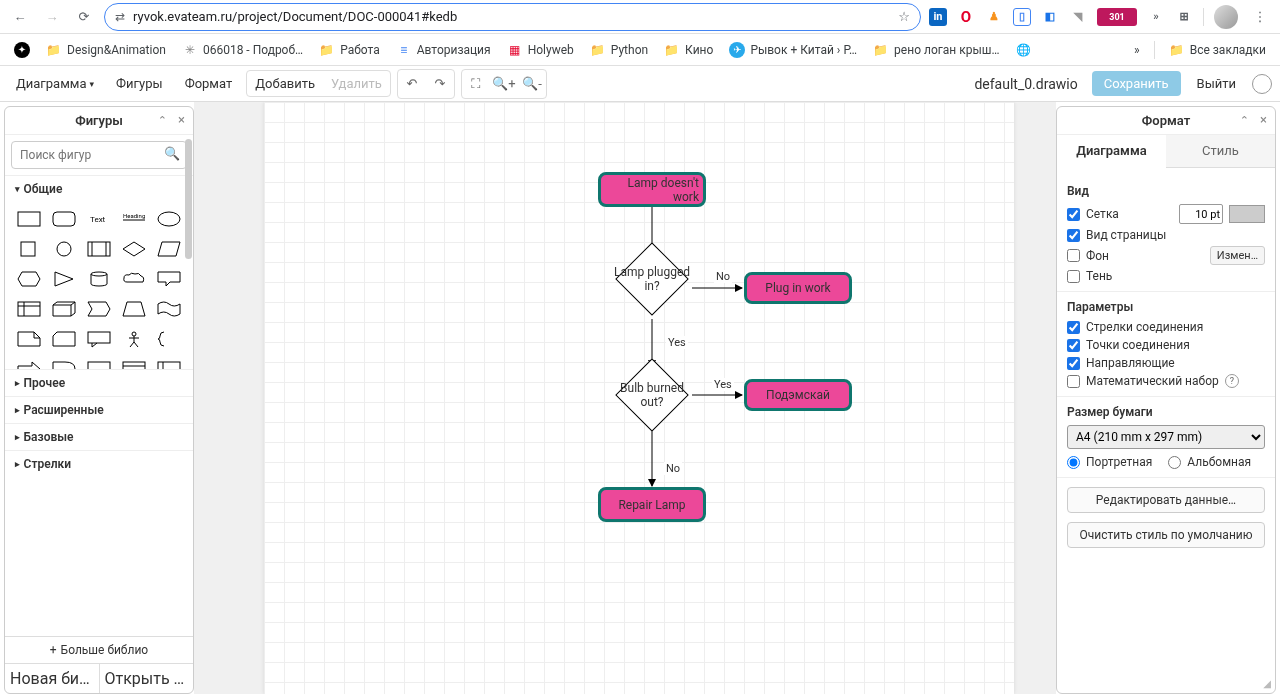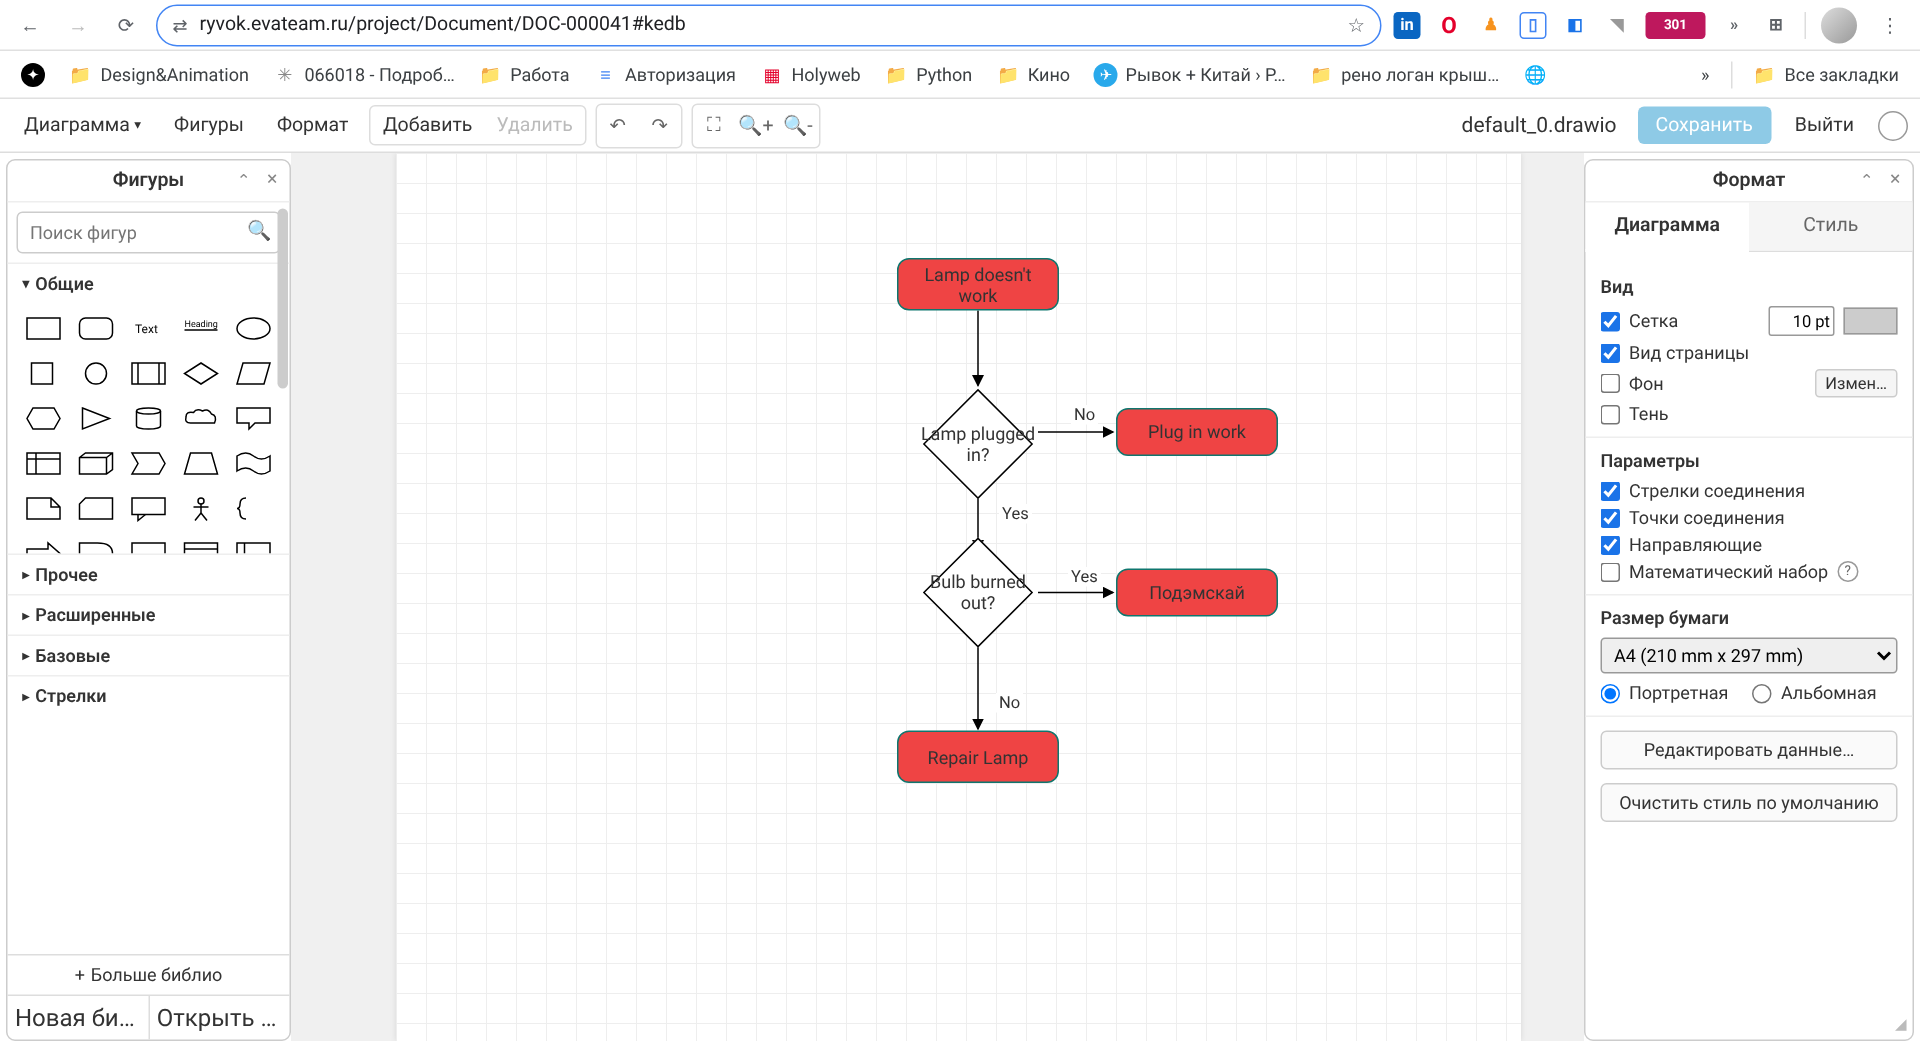--- a/index.html
+++ b/index.html
@@ -53,21 +53,21 @@
 .lib-btns { display: flex; border-top: 1px solid #ddd; }
 .lib-btn { flex: 1; padding: 5px; font-size: 16px; text-align: center; cursor: pointer; border-right: 1px solid #ddd; overflow:hidden; text-overflow:ellipsis; white-space:nowrap;}
 .lib-btn:last-child { border-right: none; }
 .scrollbar-v { position: absolute; right: 1px; top: 32px; width: 7px; height: 120px; background: #ccc; border-radius: 4px; }
 
 
 .canvas-wrap { flex: 1; background: #f0f0f0; position: relative; overflow: hidden; }
 .page { position: absolute; left: 70px; top: 0; width: 750px; height: 100%; background: #fff; box-shadow: 0 0 4px rgba(0,0,0,0.1); }
 .grid { position: absolute; inset: 0; background-image: linear-gradient(#eee 1px, transparent 1px), linear-gradient(90deg, #eee 1px, transparent 1px); background-size: 20px 20px; }
 .diagram { position: absolute; inset: 0; }
-.node { position: absolute; border: 1px solid #0f766e; background: #ef4444; display: flex; align-items: center; justify-content: center; text-align: center; font-size: 12px; padding: 4px; }
+.node { position: absolute; border: 3px solid #0f766e; background: #ec4899; display: flex; align-items: center; justify-content: center; text-align: right; font-size: 12px; padding: 4px; }
 .rect { border-radius: 8px; }
 .diamond-wrap { position: absolute; }
 .diamond { position: absolute; inset: 0; border: 1px solid #000; background: #fff; transform: rotate(45deg); }
 .diamond-label { position: absolute; inset: 0; display: flex; align-items: center; justify-content: center; text-align: center; font-size: 12px; }
 .edge-label { position: absolute; font-size: 11px; background: #fff; padding: 0 2px; }
 
 
 .right-panel { width: 220px; border: 1px solid #ccc; border-radius: 6px; margin: 4px 4px 0 0; background: #fff; display: flex; flex-direction: column; }
 .tabs { display: flex; border-bottom: 1px solid #ddd; }
 .tab { flex: 1; padding: 8px; text-align: center; cursor: pointer; font-size: 13px; }
@@ -413,21 +413,21 @@
               <path d="M0,0 L8,4 L0,8 Z" fill="#000"></path>
             </marker>
           </defs>
         <line x1="388" y1="105" x2="388" y2="155" stroke="#000" marker-end="url(#ah)"></line>
         <line x1="428" y1="186" x2="478" y2="186" stroke="#000" marker-end="url(#ah)"></line>
         <line x1="388" y1="217" x2="388" y2="265" stroke="#000" marker-end="url(#ah)"></line>
         <line x1="428" y1="293" x2="478" y2="293" stroke="#000" marker-end="url(#ah)"></line>
         <line x1="388" y1="323" x2="388" y2="384" stroke="#000" marker-end="url(#ah)"></line>
       </svg>
       <div class="node rect" style="left:334px;top:70px;width:108px;height:35px;">Lamp doesn't work</div>
-      <div class="diamond-wrap" style="left:348px;top:163px;width:80px;height:62px;">
+      <div class="diamond-wrap" style="left:348px;top:146px;width:80px;height:62px;">
         <div class="diamond" style="left:14px;top:5px;width:52px;height:52px;"></div>
         <div class="diamond-label">Lamp plugged in?</div>
       </div>
       <div class="node rect" style="left:480px;top:170px;width:108px;height:32px;">Plug in work</div>
       <div class="diamond-wrap" style="left:348px;top:262px;width:80px;height:62px;">
         <div class="diamond" style="left:14px;top:5px;width:52px;height:52px;"></div>
         <div class="diamond-label">Bulb burned out?</div>
       </div>
       <div class="node rect" style="left:480px;top:277px;width:108px;height:32px;">Подэмскай</div>
       <div class="node rect" style="left:334px;top:385px;width:108px;height:35px;">Repair Lamp</div>

